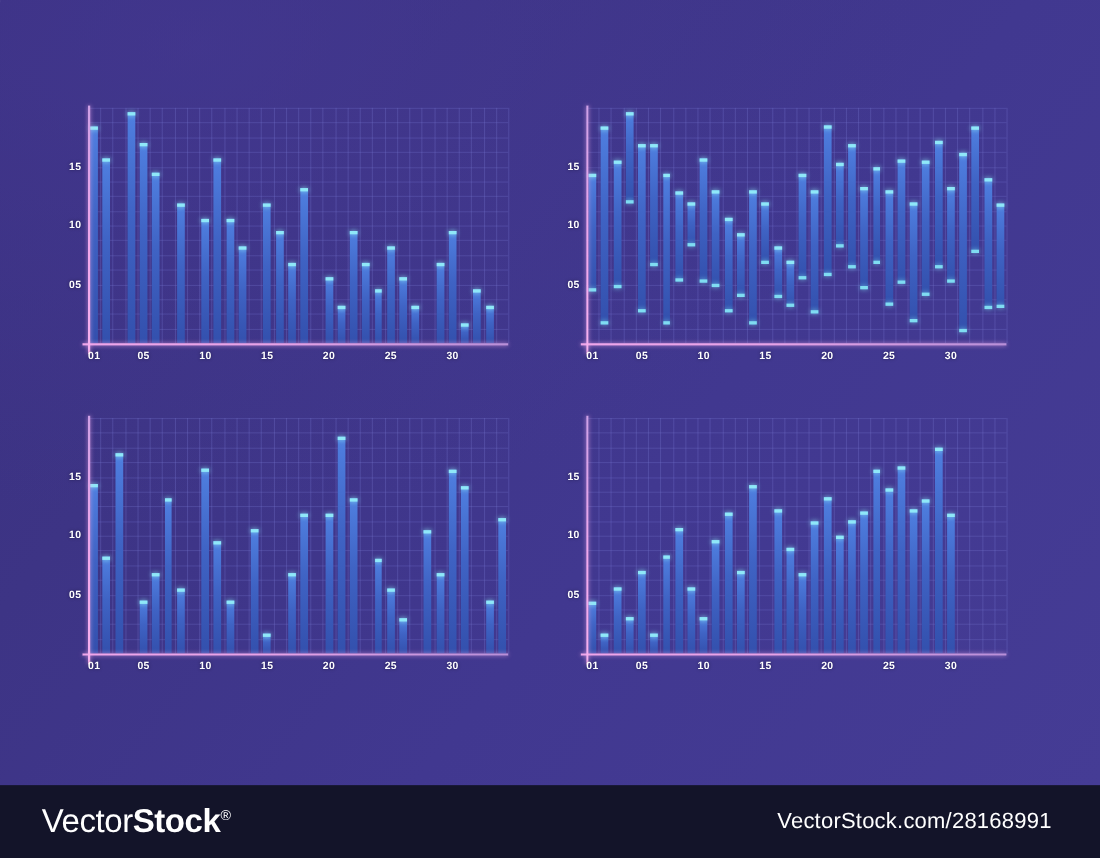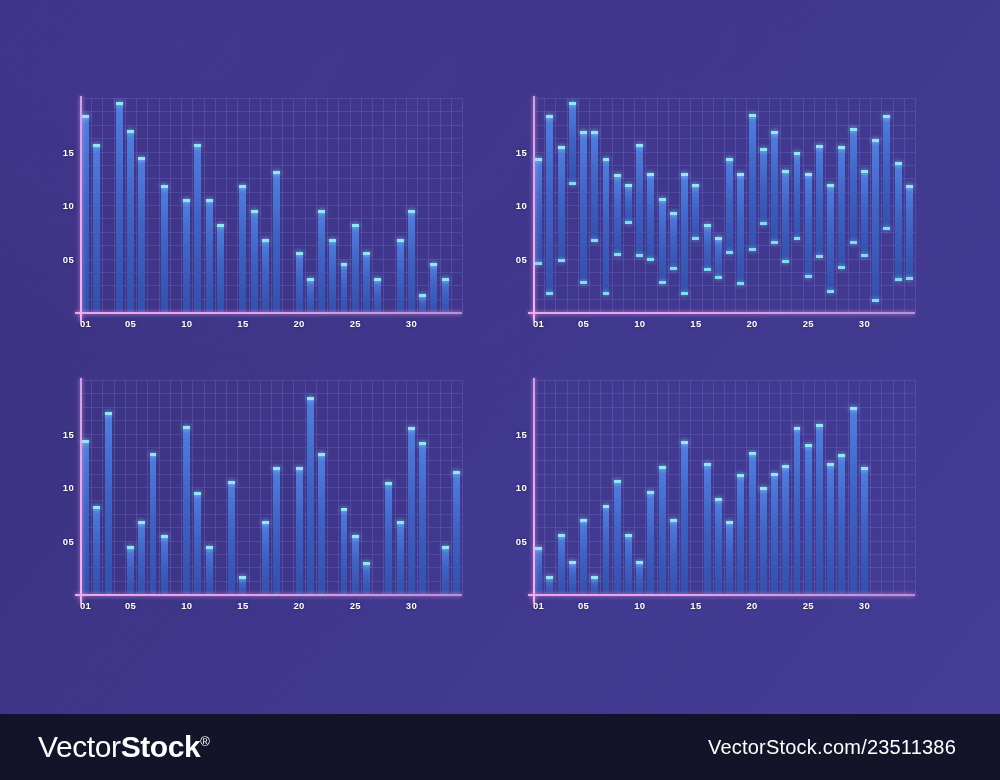--- a/index.html
+++ b/index.html
@@ -727,16 +727,16 @@
         <div class="tick tick-x" style="left: 106.735px; top: 220px;">10</div>
         <div class="tick tick-x" style="left: 162.912px; top: 220px;">15</div>
         <div class="tick tick-x" style="left: 219.088px; top: 220px;">20</div>
         <div class="tick tick-x" style="left: 275.265px; top: 220px;">25</div>
         <div class="tick tick-x" style="left: 331.441px; top: 220px;">30</div>
       </div>
   </div>
 
   <div class="wm">
     <div class="wm-logo"><span class="thin">Vector</span><span class="bold">Stock</span><span class="reg">®</span></div>
-    <div class="wm-url">VectorStock.com/23511386</div>
+    <div class="wm-url">VectorStock.com/28168991</div>
   </div>
 
 </div>
 
 </body></html>

